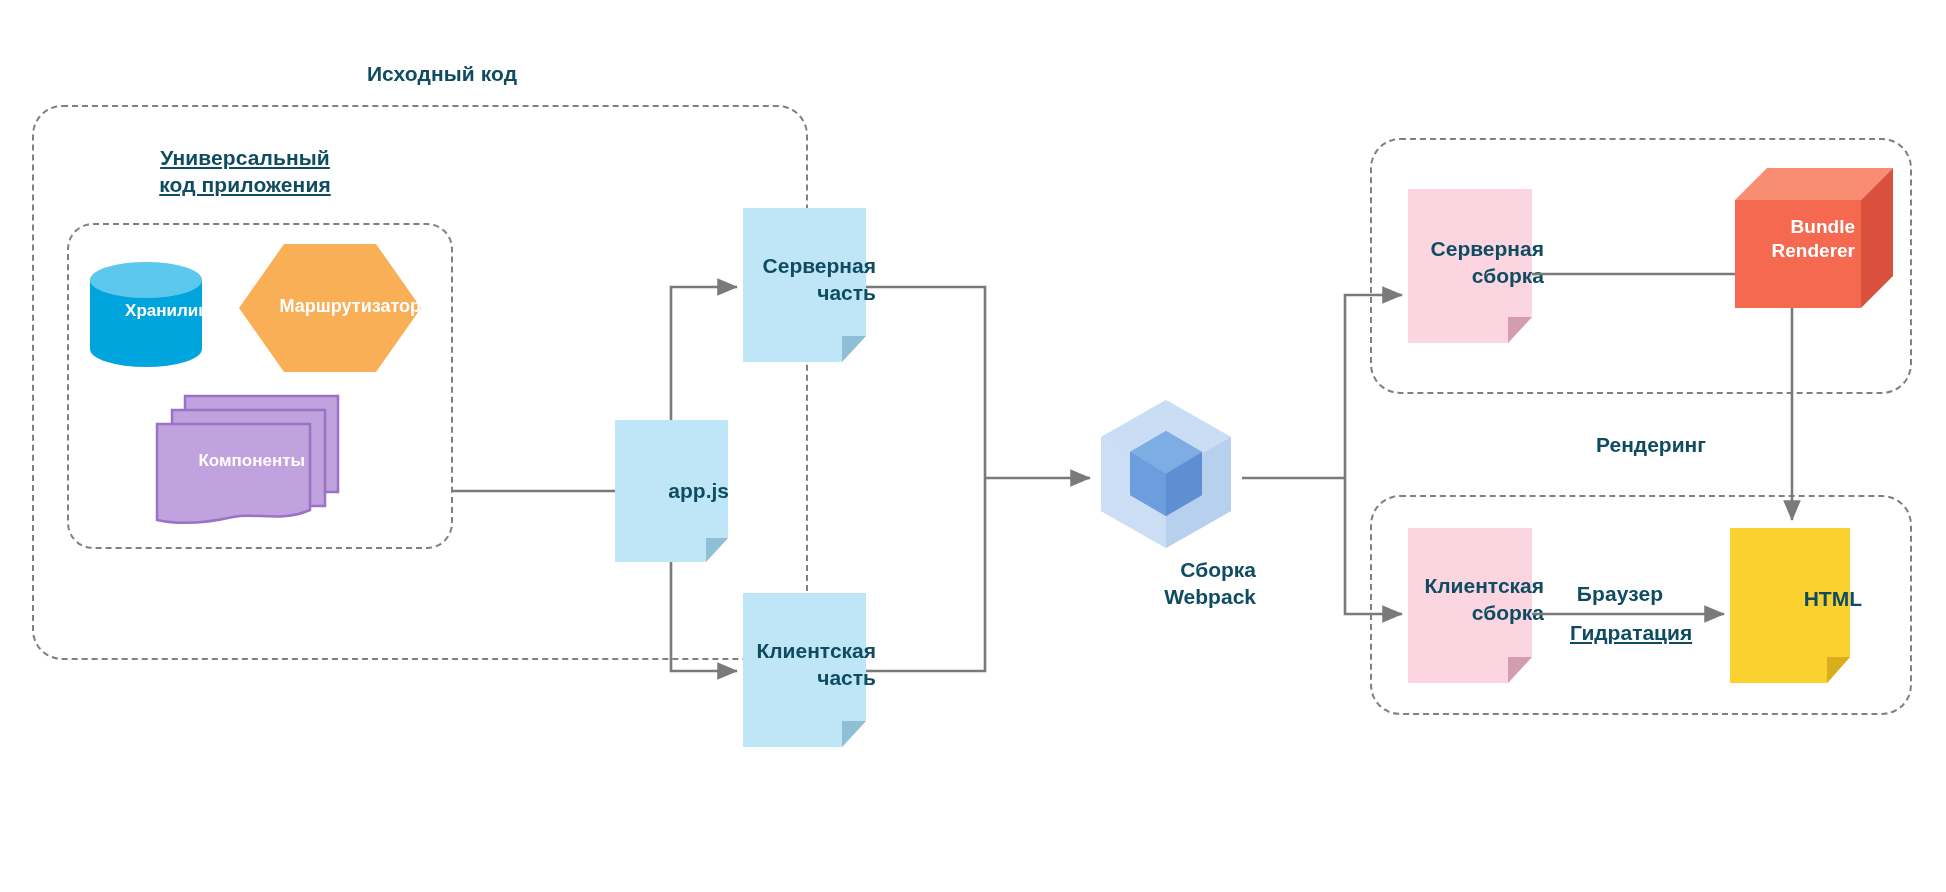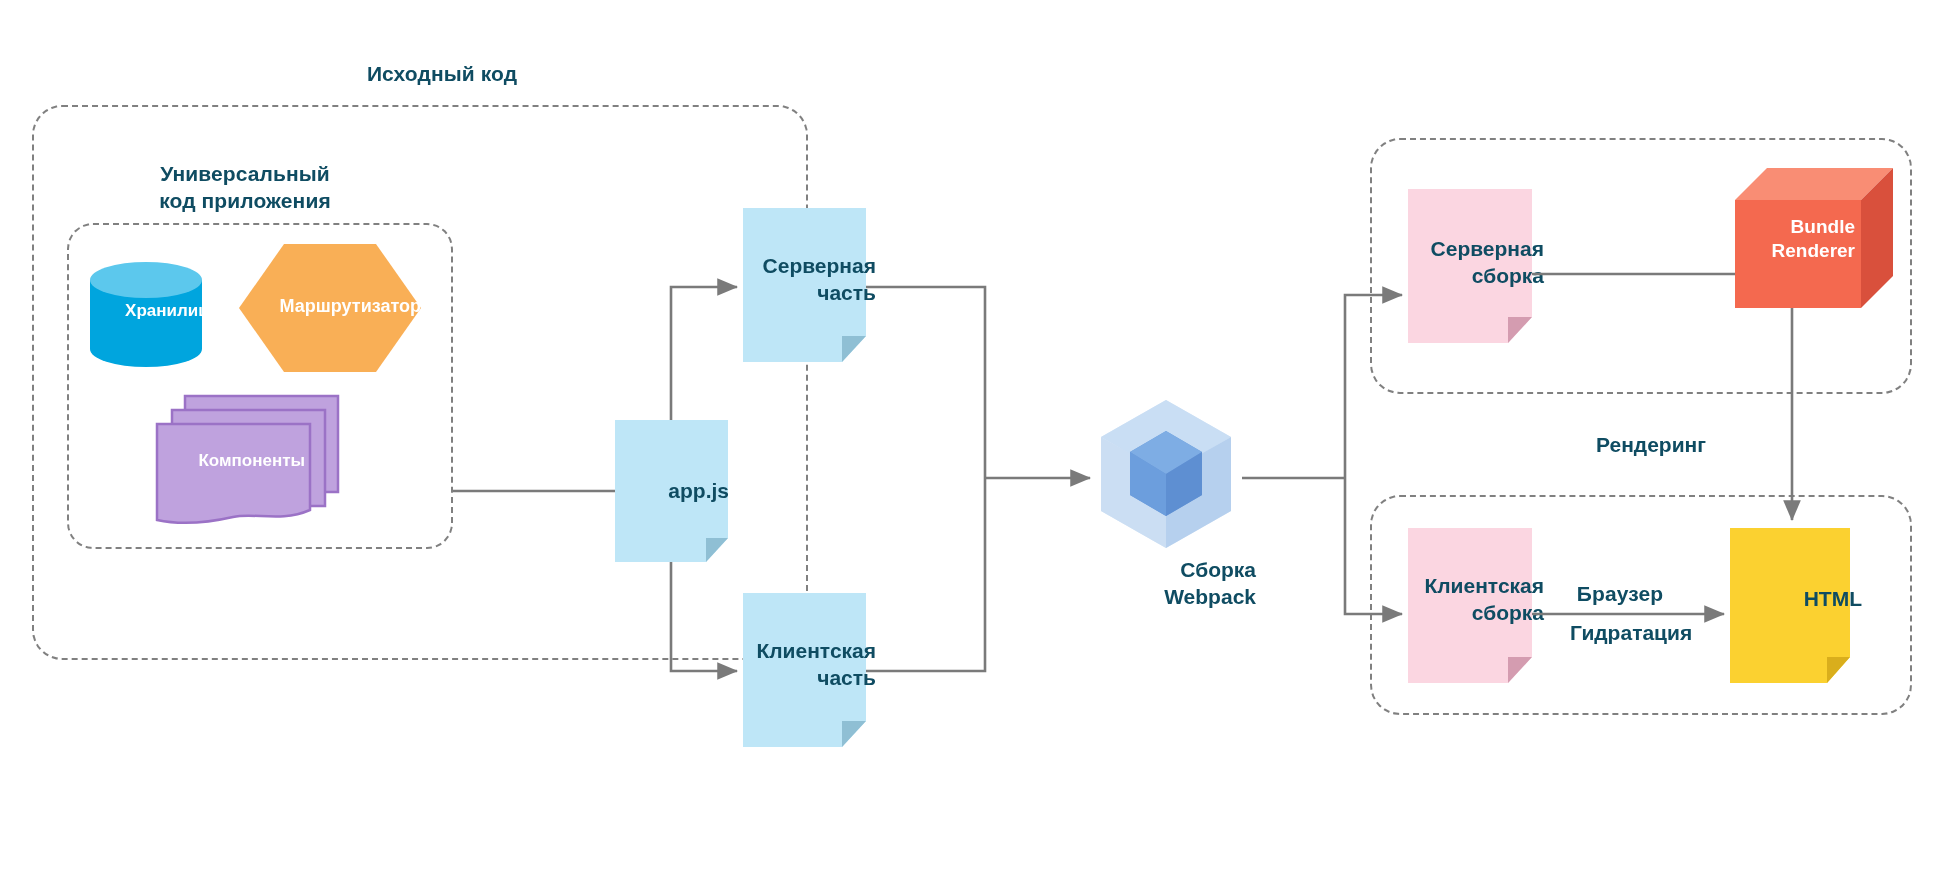--- a/index.html
+++ b/index.html
@@ -95,21 +95,21 @@
 </style>
 </head>
 <body>
 
 <div id="stage">
 
   <div class="caption" style="left:262px;top:60px;width:360px;">Исходный код</div>
 
   <div class="group-box" style="left:32px;top:105px;width:776px;height:555px;"></div>
 
-  <div class="caption" style="left:80px;top:160px;width:330px;">Универсальный
+  <div class="caption" style="left:80px;top:144px;width:330px;text-decoration:underline;">Универсальный
 код приложения</div>
 
   <div class="group-box inner" style="left:67px;top:223px;width:386px;height:326px;"></div>
 
   <div class="cyl" style="left:90px;top:262px;width:112px;height:105px;">
     <svg viewBox="0 0 112 105" preserveAspectRatio="none">
       <path d="M0 18 L0 87 A56 18 0 0 0 112 87 L112 18 Z" fill="#00A5DE"></path>
       <ellipse cx="56" cy="18" rx="56" ry="18" fill="#5CC8ED"></ellipse>
     </svg>
   </div>
@@ -221,21 +221,21 @@
 сборка</div>
 
   <div class="doc" style="left:1730px;top:528px;width:120px;height:155px;">
     <svg viewBox="0 0 120 155" preserveAspectRatio="none">
       <path d="M0 0 L120 0 L120 129 L97 155 L0 155 Z" fill="#FBD130"></path>
       <path d="M120 129 L97 155 L97 129 Z" fill="#D9AE1C"></path>
     </svg>
   </div>
   <div class="node-label" style="left:1730px;top:585px;width:132px;">HTML</div>
 
-  <div class="edge-label" style="left:1570px;top:620px;">Гидратация</div>
+  <div class="edge-label" style="left:1570px;top:620px;text-decoration:underline;">Гидратация</div>
 
   <svg id="connectors" viewBox="0 0 1946 892">
     <defs>
       <marker id="arrow" markerWidth="9" markerHeight="9" refX="7.6" refY="3.4" orient="auto" markerUnits="strokeWidth">
         <path d="M0,0 L8,3.4 L0,6.8 z" fill="#7A7A7A"></path>
       </marker>
     </defs>
     <g stroke="#7A7A7A" stroke-width="2.6" fill="none">
 
       <path d="M453 491 L615 491"></path>

